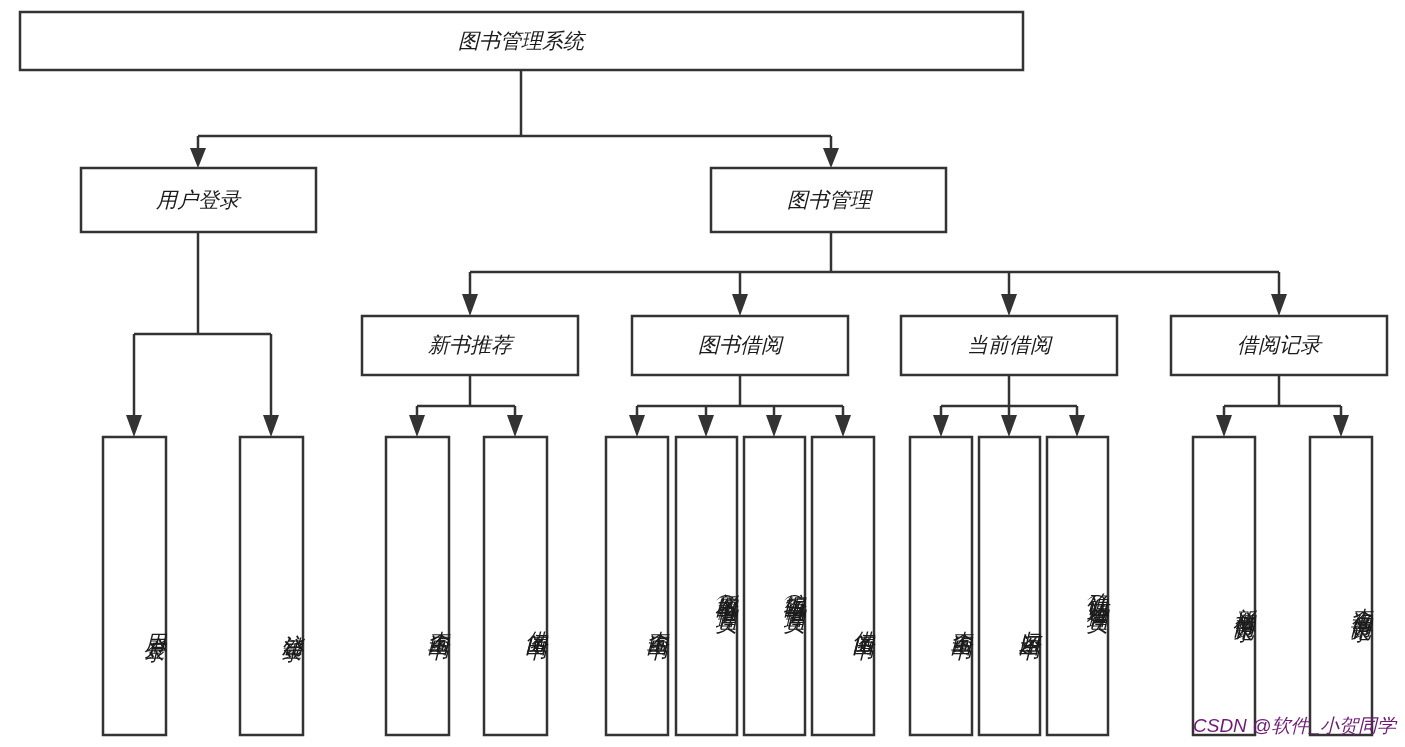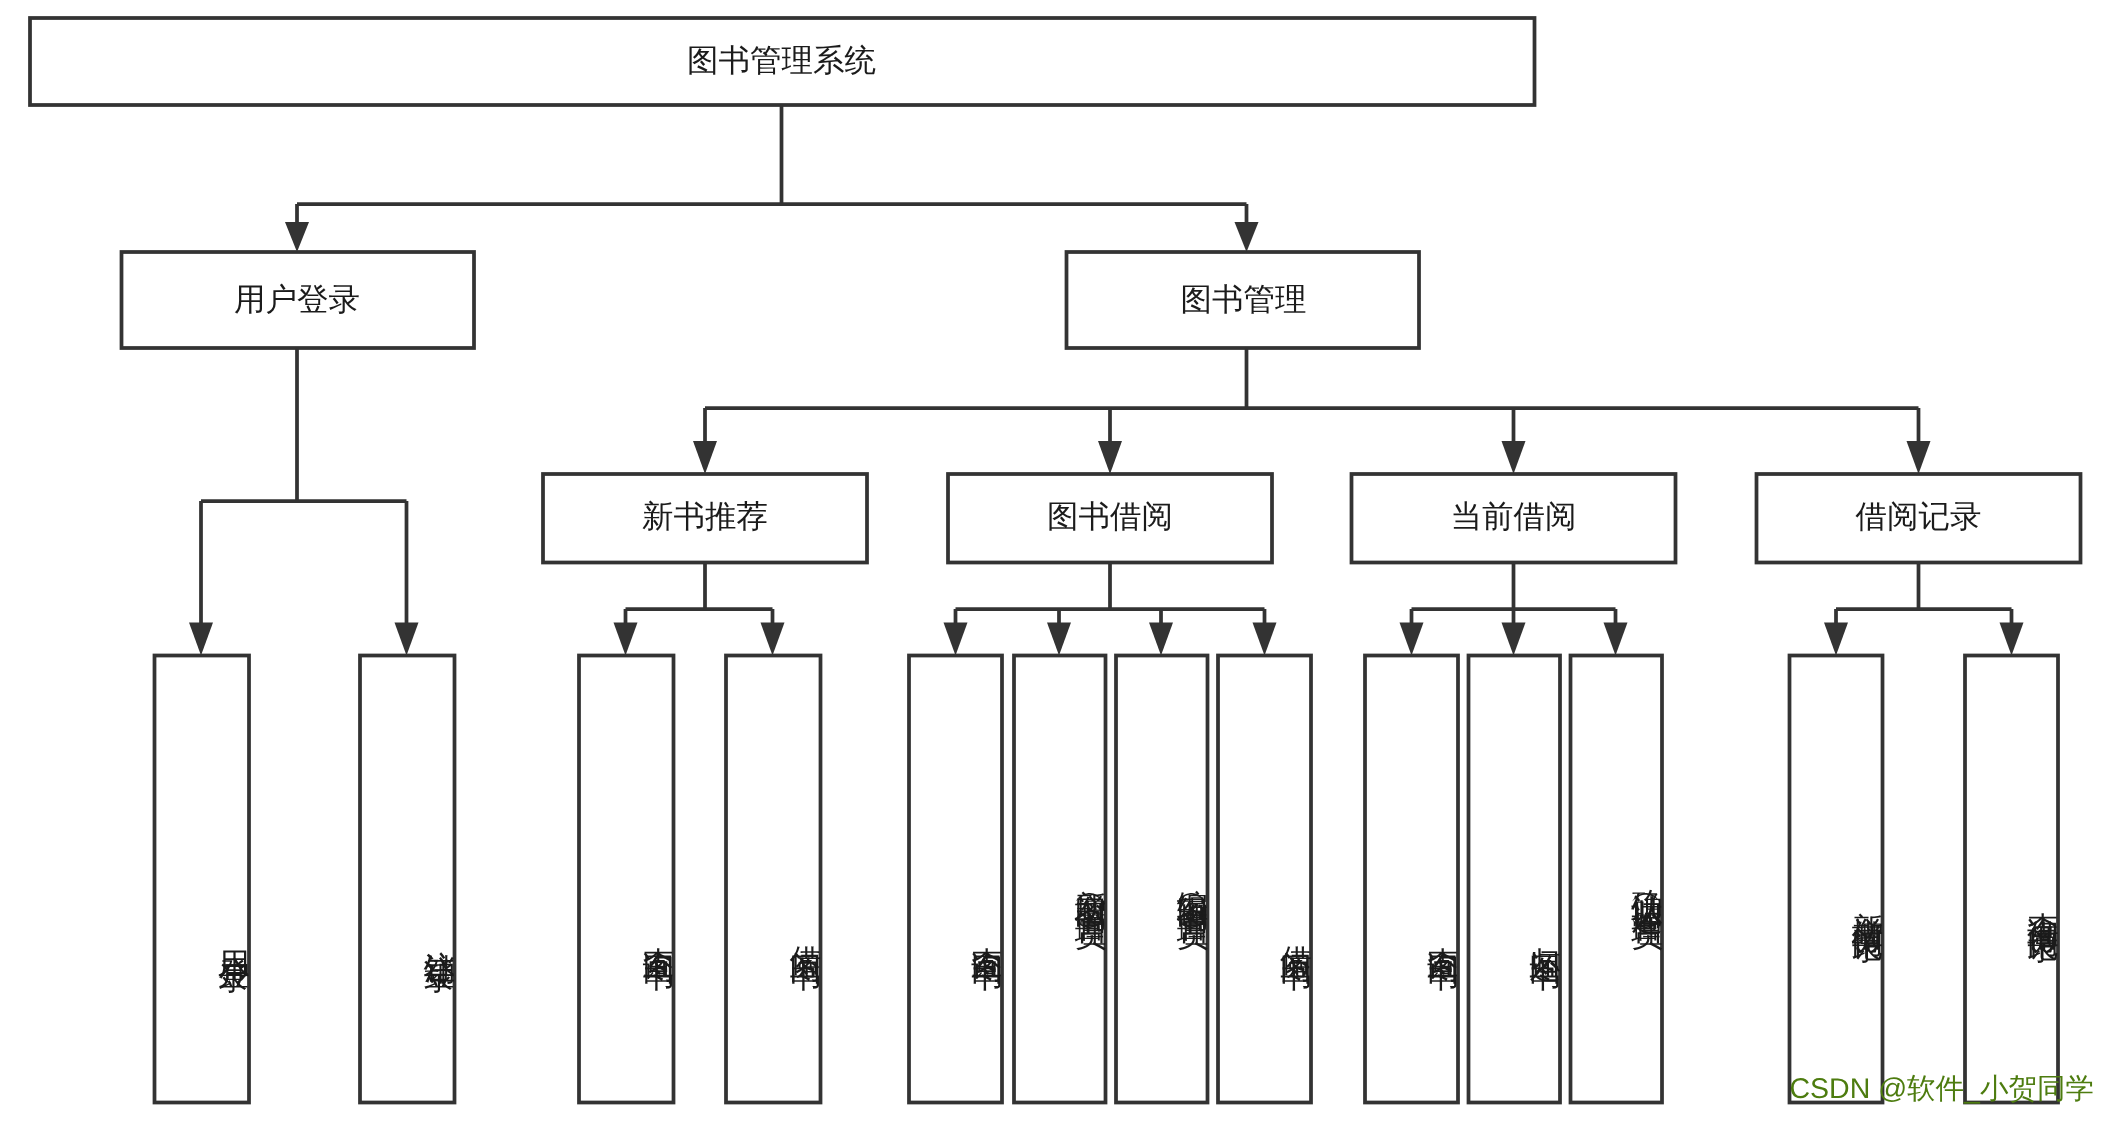--- a/index.html
+++ b/index.html
@@ -10,20 +10,21 @@
   body {
     width: 1405px;
     height: 747px;
     font-family: "Liberation Sans", "DejaVu Sans", sans-serif;
     overflow: hidden;
   }
   #diagram-root {
     position: relative;
     width: 1405px;
     height: 747px;
+    font-style: italic;
   }
   svg.diagram-canvas {
     position: absolute;
     top: 0;
     left: 0;
     width: 1405px;
     height: 747px;
   }
   .node-box {
     fill: #ffffff;
@@ -59,21 +60,21 @@
     display: flex;
     align-items: flex-start;
     justify-content: center;
     white-space: nowrap;
     pointer-events: none;
   }
   .watermark {
     position: absolute;
     font-family: "Liberation Sans", "DejaVu Sans", sans-serif;
     font-size: 19px;
-    color: #4d7c0f;
+    color: #701a75;
     white-space: nowrap;
   }
 </style>
 </head>
 <body>
 
 <div id="diagram-root">
 
   <svg class="diagram-canvas" viewBox="0 0 1405 747" xmlns="http://www.w3.org/2000/svg">
 

